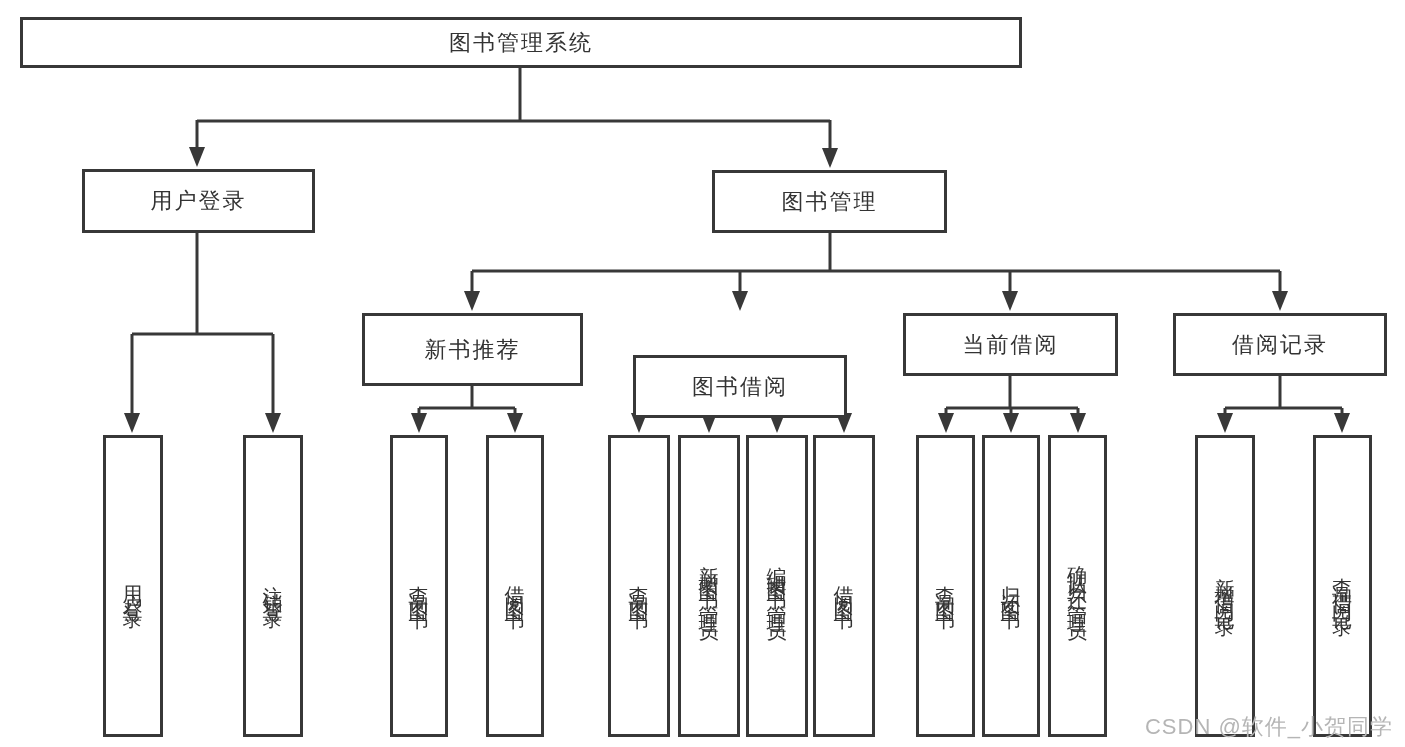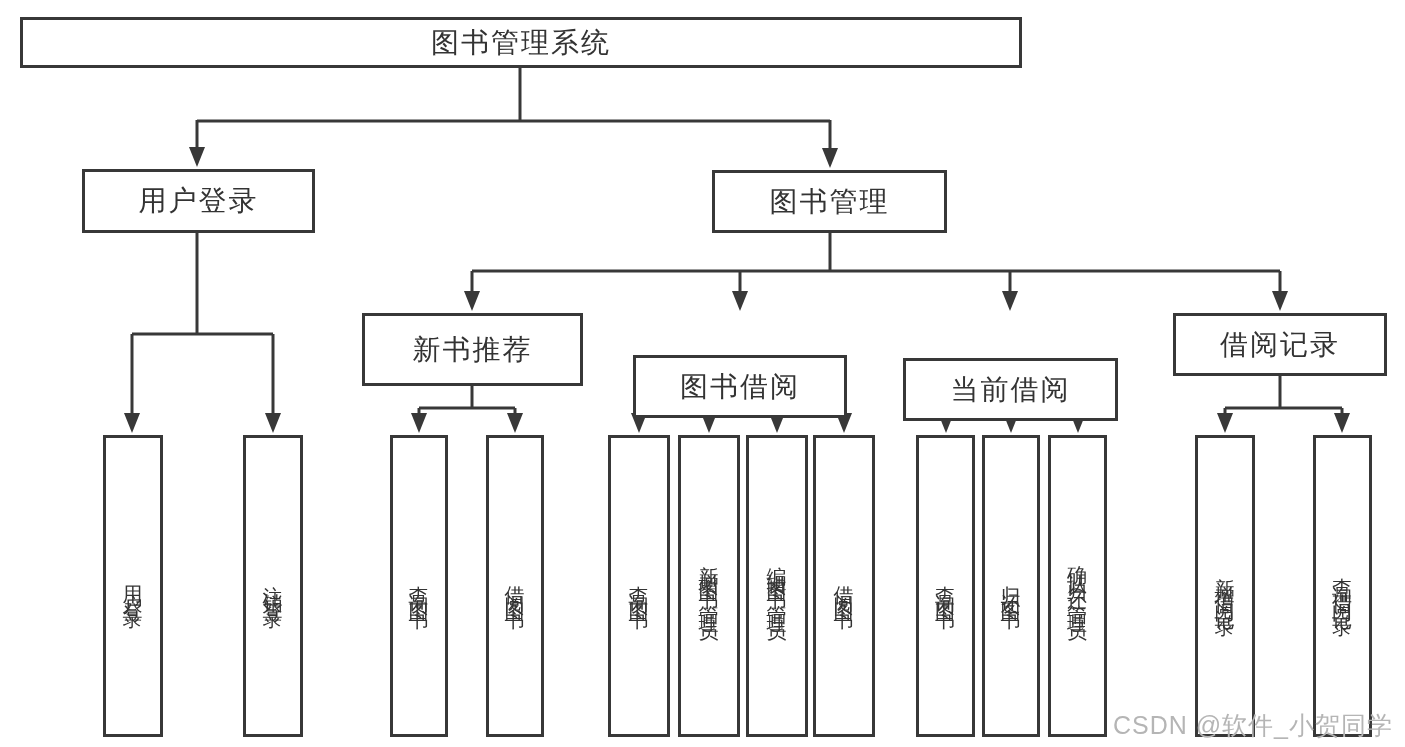--- a/index.html
+++ b/index.html
@@ -12,28 +12,28 @@
   .wires { position:absolute; left:0; top:0; width:1405px; height:747px; }
   .wires line, .wires polyline { stroke:var(--line,#383838); stroke-width:3; fill:none; }
   .wires polygon { fill:var(--line,#383838); stroke:none; }
   .box {
     position:absolute; box-sizing:border-box;
     background:var(--box-background,#ffffff);
     border:3px solid var(--line,#383838);
     color:var(--text,#333333);
     display:flex; align-items:center; justify-content:center;
   }
-  .hlabel { font-size:28px; letter-spacing:2px; white-space:nowrap; }
+  .hlabel { font-size:22px; letter-spacing:2px; white-space:nowrap; }
   .vlabel {
     writing-mode:vertical-rl; text-orientation:mixed;
     font-size:20px; letter-spacing:8px; line-height:1.1; white-space:nowrap;
   }
   .watermark {
     position:absolute; right:12px; bottom:5px;
-    font-size:25px; letter-spacing:1px;
+    font-size:22px; letter-spacing:1px;
     color:var(--watermark,#b5b5b5); z-index:3;
   }
 </style>
 </head>
 <body>
 
 <div class="canvas">
 
   <svg class="wires" viewBox="0 0 1405 747">
 
@@ -107,21 +107,21 @@
   <div class="box" style="left:712px; top:170px; width:235px; height:63px;">
     <span class="hlabel">图书管理</span>
   </div>
 
   <div class="box" style="left:362px; top:313px; width:221px; height:73px;">
     <span class="hlabel">新书推荐</span>
   </div>
   <div class="box" style="left:633px; top:313px; width:214px; height:63px;margin-top:42px;">
     <span class="hlabel">图书借阅</span>
   </div>
-  <div class="box" style="left:903px; top:313px; width:215px; height:63px;margin-top:45px;">
+  <div class="box" style="left:903px; top:313px; width:215px; height:63px;">
     <span class="hlabel">当前借阅</span>
   </div>
   <div class="box" style="left:1173px; top:313px; width:214px; height:63px;">
     <span class="hlabel">借阅记录</span>
   </div>
 
   <div class="box" style="left:103px; top:435px; width:60px; height:302px;">
     <span class="vlabel">用户登录</span>
   </div>
   <div class="box" style="left:243px; top:435px; width:60px; height:302px;">

